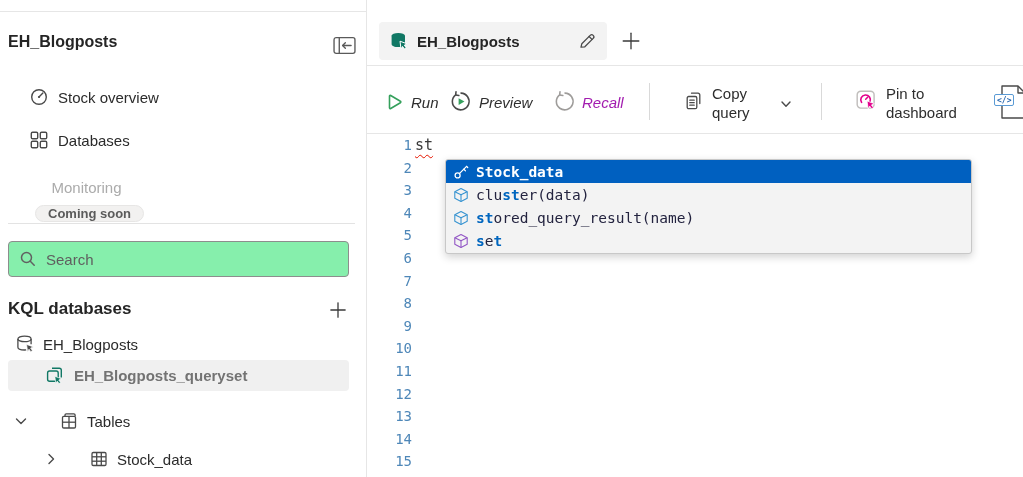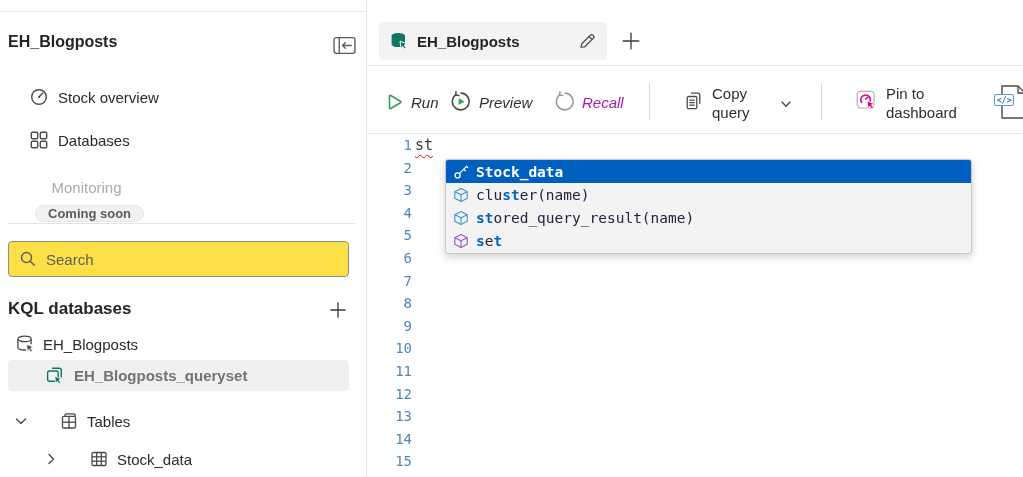--- a/index.html
+++ b/index.html
@@ -26,21 +26,21 @@
   .hline{position:absolute;height:1px;background:var(--c-border-gray);}
   .vline{position:absolute;width:1px;background:var(--c-border-gray);}
   .icon-btn{display:flex;align-items:center;justify-content:center;cursor:pointer;background:none;border:none;}
   svg{display:block;}
 
   
   .sb-title{position:absolute;left:8px;top:33px;font-size:16px;font-weight:700;}
   .nav-row{position:absolute;left:29px;display:flex;align-items:center;gap:9px;height:24px;cursor:pointer;font-size:15px;color:#2B2B2B;}
   .nav-row.disabled{color:var(--c-disabled-gray);cursor:default;flex-direction:column;}
   .badge{margin-left:6px;height:30px;display:inline-flex;align-items:center;padding:0 12px;border-radius:13px;background:#F2F1F0;border:1px solid #E7E6E5;font-size:13px;font-weight:600;color:#5B5B5B;}
-  .search-box{position:absolute;left:8px;top:241px;width:341px;height:36px;border:1px solid #8D8D8D;border-radius:4px;background:#fde047;display:flex;align-items:center;padding:0 10px;gap:9px;}
+  .search-box{position:absolute;left:8px;top:241px;width:341px;height:36px;border:1px solid #8D8D8D;border-radius:4px;background:#86efac;display:flex;align-items:center;padding:0 10px;gap:9px;}
   .search-box input{border:none;outline:none;flex:1;font-size:15px;font-family:"Liberation Sans",sans-serif;color:#333;background:transparent;}
   .search-box input::placeholder{color:var(--c-text-gray);}
   .kql-header{position:absolute;left:8px;top:299px;font-size:17px;font-weight:700;}
   .tree-row{position:absolute;display:flex;align-items:center;gap:8px;font-size:15px;color:#2B2B2B;cursor:pointer;height:28px;}
   .tree-selected-bg{position:absolute;left:8px;top:360px;width:341px;height:31px;background:#F0F0F0;border-radius:4px;}
 
   
   .tab{position:absolute;left:379px;top:22px;width:228px;height:38px;background:#F3F3F3;border-radius:4px;display:flex;align-items:center;padding:0 10px;gap:8px;cursor:pointer;}
   .tab-label{font-size:15px;font-weight:600;flex:1;}
   .toolbar-label{position:absolute;top:93px;font-size:15px;line-height:20px;color:#2E2E2E;cursor:pointer;font-style:italic;}
@@ -290,21 +290,21 @@
         <span><span>Stock_data</span></span>
       </div>
       <div class="sg-row">
         <span>
           <svg viewBox="0 0 16 16" width="16" height="16" fill="none" stroke="#3794D1" stroke-width="1.1" stroke-linejoin="round">
             <path d="M8 1.6 L14.2 4.7 V11.3 L8 14.4 L1.8 11.3 V4.7 Z"></path>
             <path d="M1.8 4.7 L8 7.8 L14.2 4.7"></path>
             <path d="M8 7.8 V14.4"></path>
           </svg>
         </span>
-        <span><span>clu</span><span class="m">st</span><span>er(name)</span></span>
+        <span><span>clu</span><span class="m">st</span><span>er(data)</span></span>
       </div>
       <div class="sg-row">
         <span>
           <svg viewBox="0 0 16 16" width="16" height="16" fill="none" stroke="#3794D1" stroke-width="1.1" stroke-linejoin="round">
             <path d="M8 1.6 L14.2 4.7 V11.3 L8 14.4 L1.8 11.3 V4.7 Z"></path>
             <path d="M1.8 4.7 L8 7.8 L14.2 4.7"></path>
             <path d="M8 7.8 V14.4"></path>
           </svg>
         </span>
         <span><span class="m">st</span><span>ored_query_result(name)</span></span>

